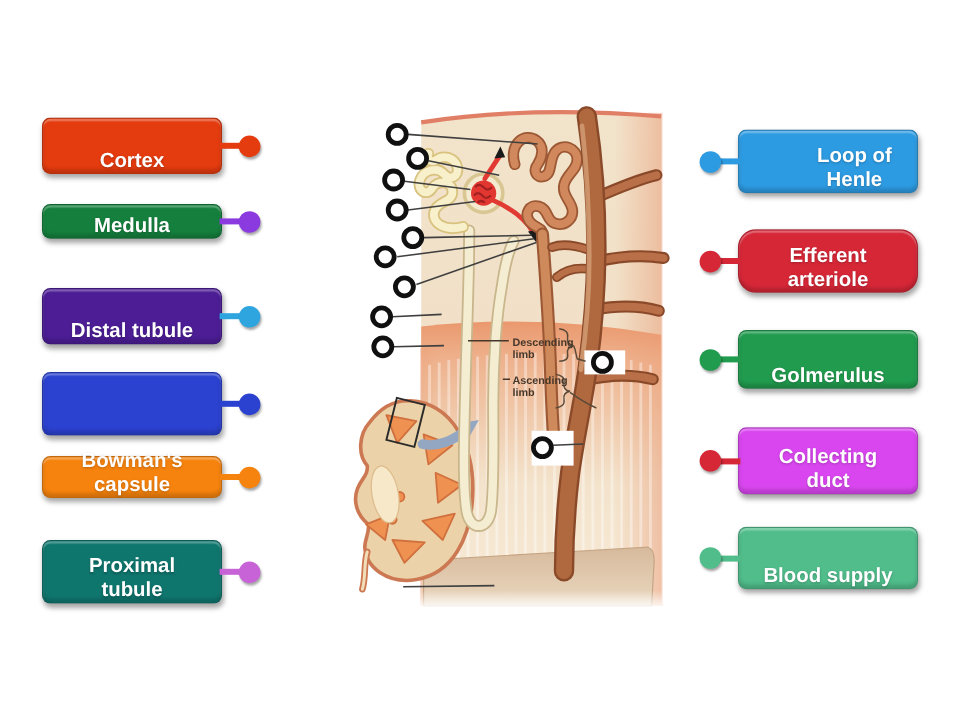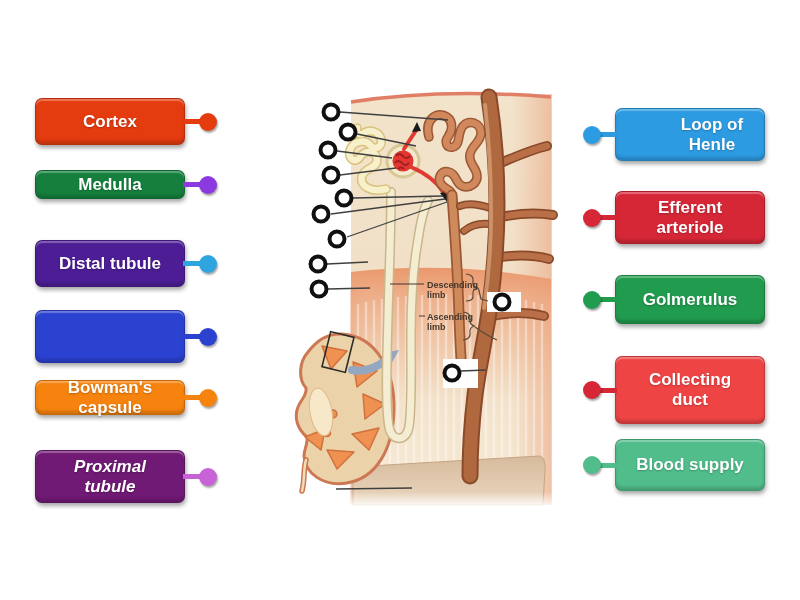--- a/index.html
+++ b/index.html
@@ -1,19 +1,19 @@
 <!DOCTYPE html>
 <html><head>
 <meta charset="utf-8">
 <style>
   html,body{margin:0;padding:0}
   body{width:800px;height:600px;position:relative;background:#ffffff;overflow:hidden;
        font-family:"Liberation Sans",sans-serif;}
   #diagram-svg{position:absolute;left:0;top:0;width:800px;height:600px}
-  .label-btn{position:absolute;width:150px;border-radius:7px;display:flex;align-items:center;
+  .label-btn{position:absolute;width:150px;border-radius:7px;display:flex;align-items:flex-end;
      justify-content:center;color:#fff;font-weight:700;font-size:17px;line-height:20px;text-align:center;
      box-sizing:border-box;border:1px solid rgba(0,0,0,.20);cursor:grab;
      box-shadow:inset 0 2px 1px rgba(255,255,255,.30), inset 0 -3px 3px rgba(0,0,0,.16), 1px 3px 4px rgba(0,0,0,.35);
      text-shadow:0 1px 2px rgba(0,0,0,.25);}
   .label-btn.left{left:35px}
   .label-btn.right{left:615px}
   .btn-text{display:inline-block;max-width:112px}
   .btn-text.narrow{max-width:80px}
   .stub{position:absolute;width:17px;height:5px;top:50%;margin-top:-2.5px}
   .left .stub{right:-16px}
@@ -198,42 +198,42 @@
 </div>
 <div class="label-btn left" style="top: 310px; height: 53px; background: rgb(43, 65, 207);">
   <span class="stub" style="background: rgb(43, 65, 207);"></span>
   <span class="dot" style="background: rgb(43, 65, 207);"></span>
 </div>
 <div class="label-btn left" style="top: 380px; height: 35px; background: rgb(246, 131, 13);">
   <span class="btn-text">Bowman's capsule</span>
   <span class="stub" style="background: rgb(246, 131, 13);"></span>
   <span class="dot" style="background: rgb(246, 131, 13);"></span>
 </div>
-<div class="label-btn left" style="top: 450px; height: 53px; background: #701a75; font-style: italic;">
+<div class="label-btn left" style="top: 450px; height: 53px; background: #0f766e;">
   <span class="btn-text">Proximal tubule</span>
   <span class="stub" style="background: rgb(199, 99, 215);"></span>
   <span class="dot" style="background: rgb(199, 99, 215);"></span>
 </div>
 
 <div class="label-btn right" style="top: 108px; height: 53px; background: rgb(45, 155, 226); padding-left: 44px;">
   <span class="btn-text narrow">Loop of Henle</span>
   <span class="stub" style="background: rgb(45, 155, 226);"></span>
   <span class="dot" style="background: rgb(45, 155, 226);"></span>
 </div>
-<div class="label-btn right" style="top: 191px; height: 53px; background: rgb(214, 39, 55);">
+<div class="label-btn right" style="top: 191px; height: 53px; background: rgb(214, 39, 55); border-radius: 15px;">
   <span class="btn-text">Efferent arteriole</span>
   <span class="stub" style="background: rgb(214, 39, 55);"></span>
   <span class="dot" style="background: rgb(214, 39, 55);"></span>
 </div>
 <div class="label-btn right" style="top: 275px; height: 49px; background: rgb(33, 155, 78);">
   <span class="btn-text">Golmerulus</span>
   <span class="stub" style="background: rgb(33, 155, 78);"></span>
   <span class="dot" style="background: rgb(33, 155, 78);"></span>
 </div>
-<div class="label-btn right" style="top: 356px; height: 68px; background: #ef4444;">
+<div class="label-btn right" style="top: 356px; height: 56px; background: #d946ef;">
   <span class="btn-text">Collecting duct</span>
   <span class="stub" style="background: rgb(214, 39, 55);"></span>
   <span class="dot" style="background: rgb(214, 39, 55);"></span>
 </div>
 <div class="label-btn right" style="top: 439px; height: 52px; background: rgb(80, 189, 139);">
   <span class="btn-text">Blood supply</span>
   <span class="stub" style="background: rgb(80, 189, 139);"></span>
   <span class="dot" style="background: rgb(80, 189, 139);"></span>
 </div>
 

